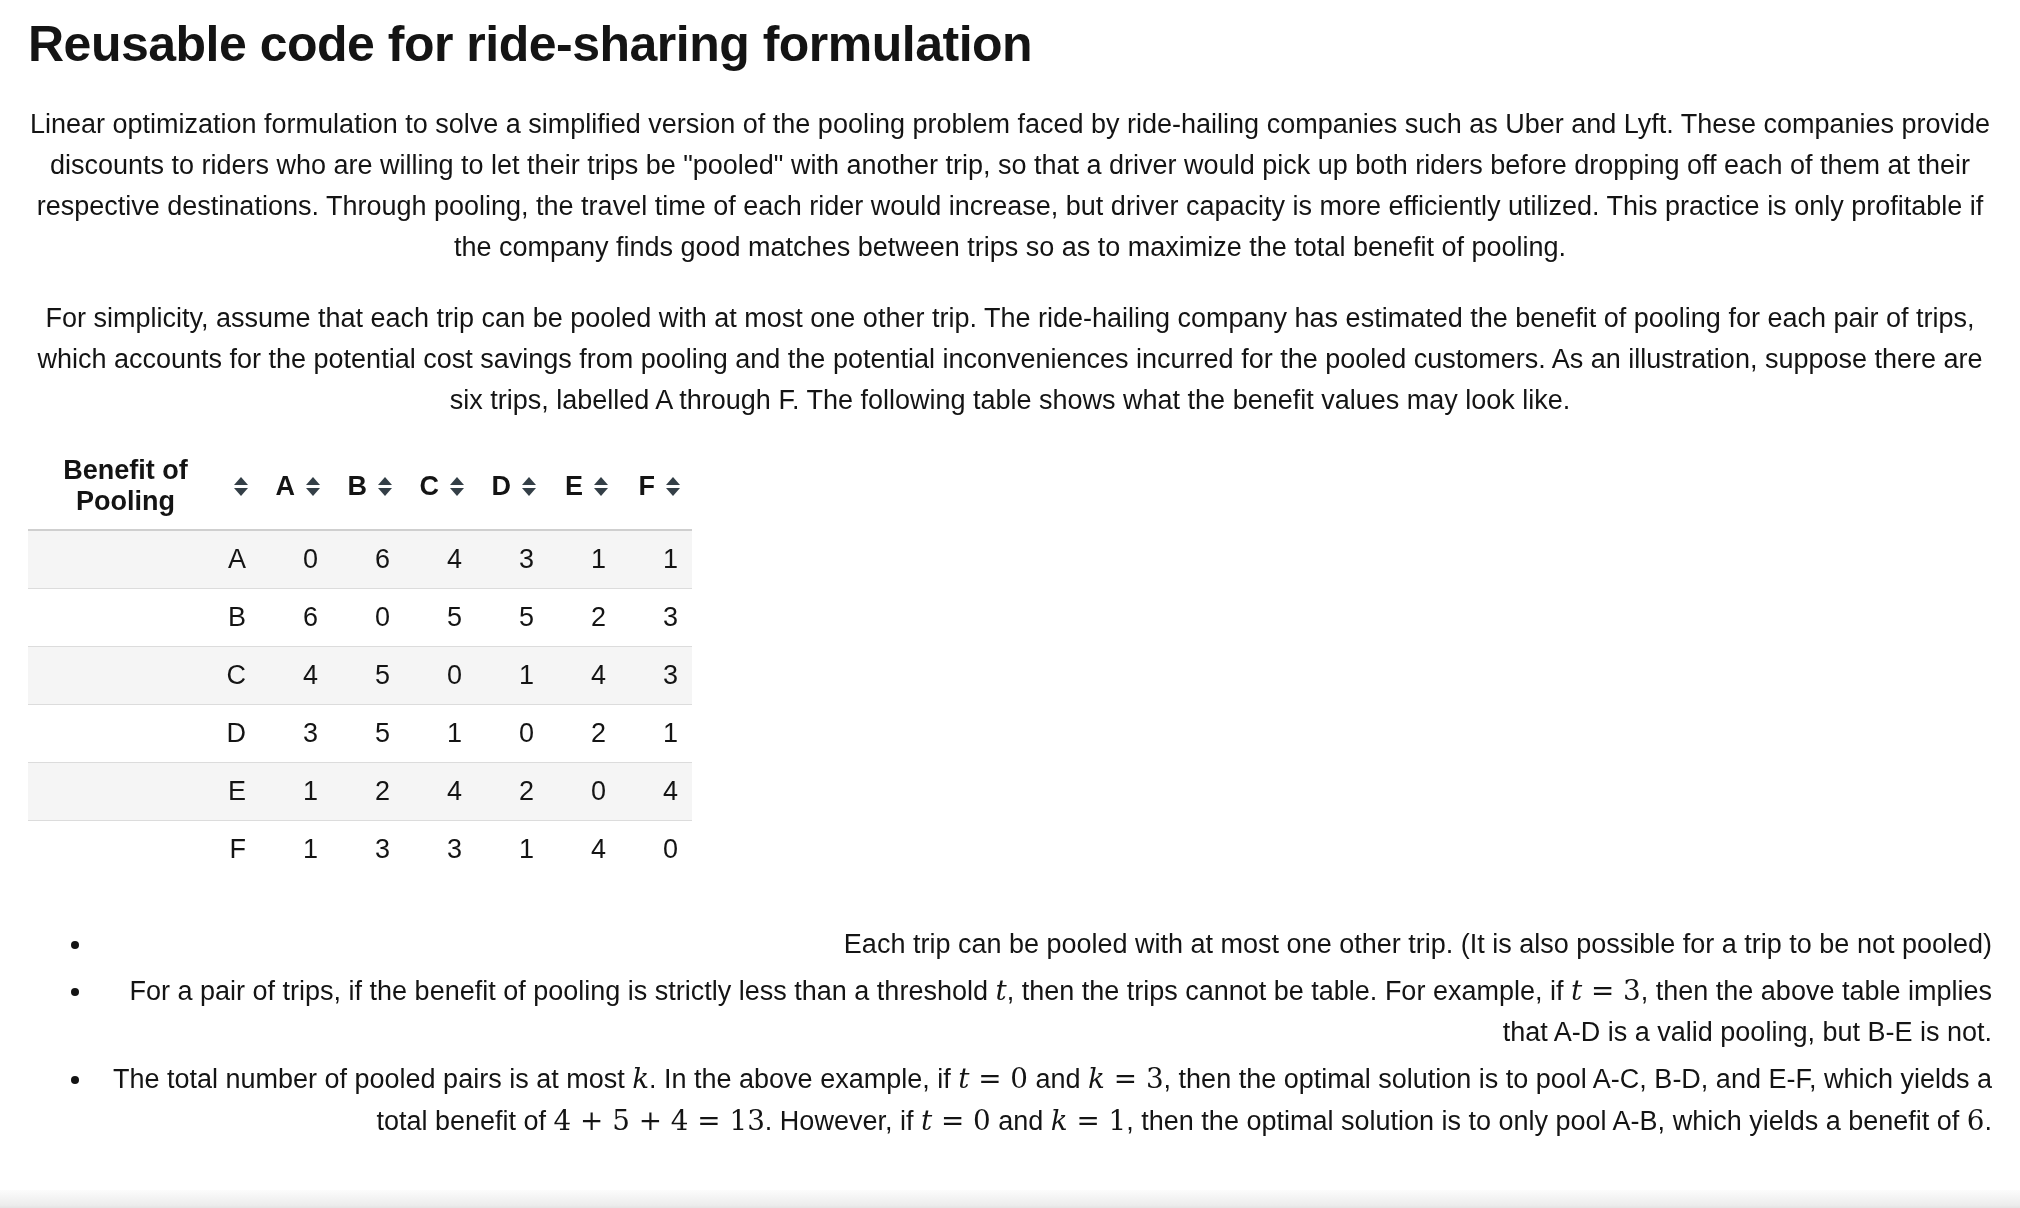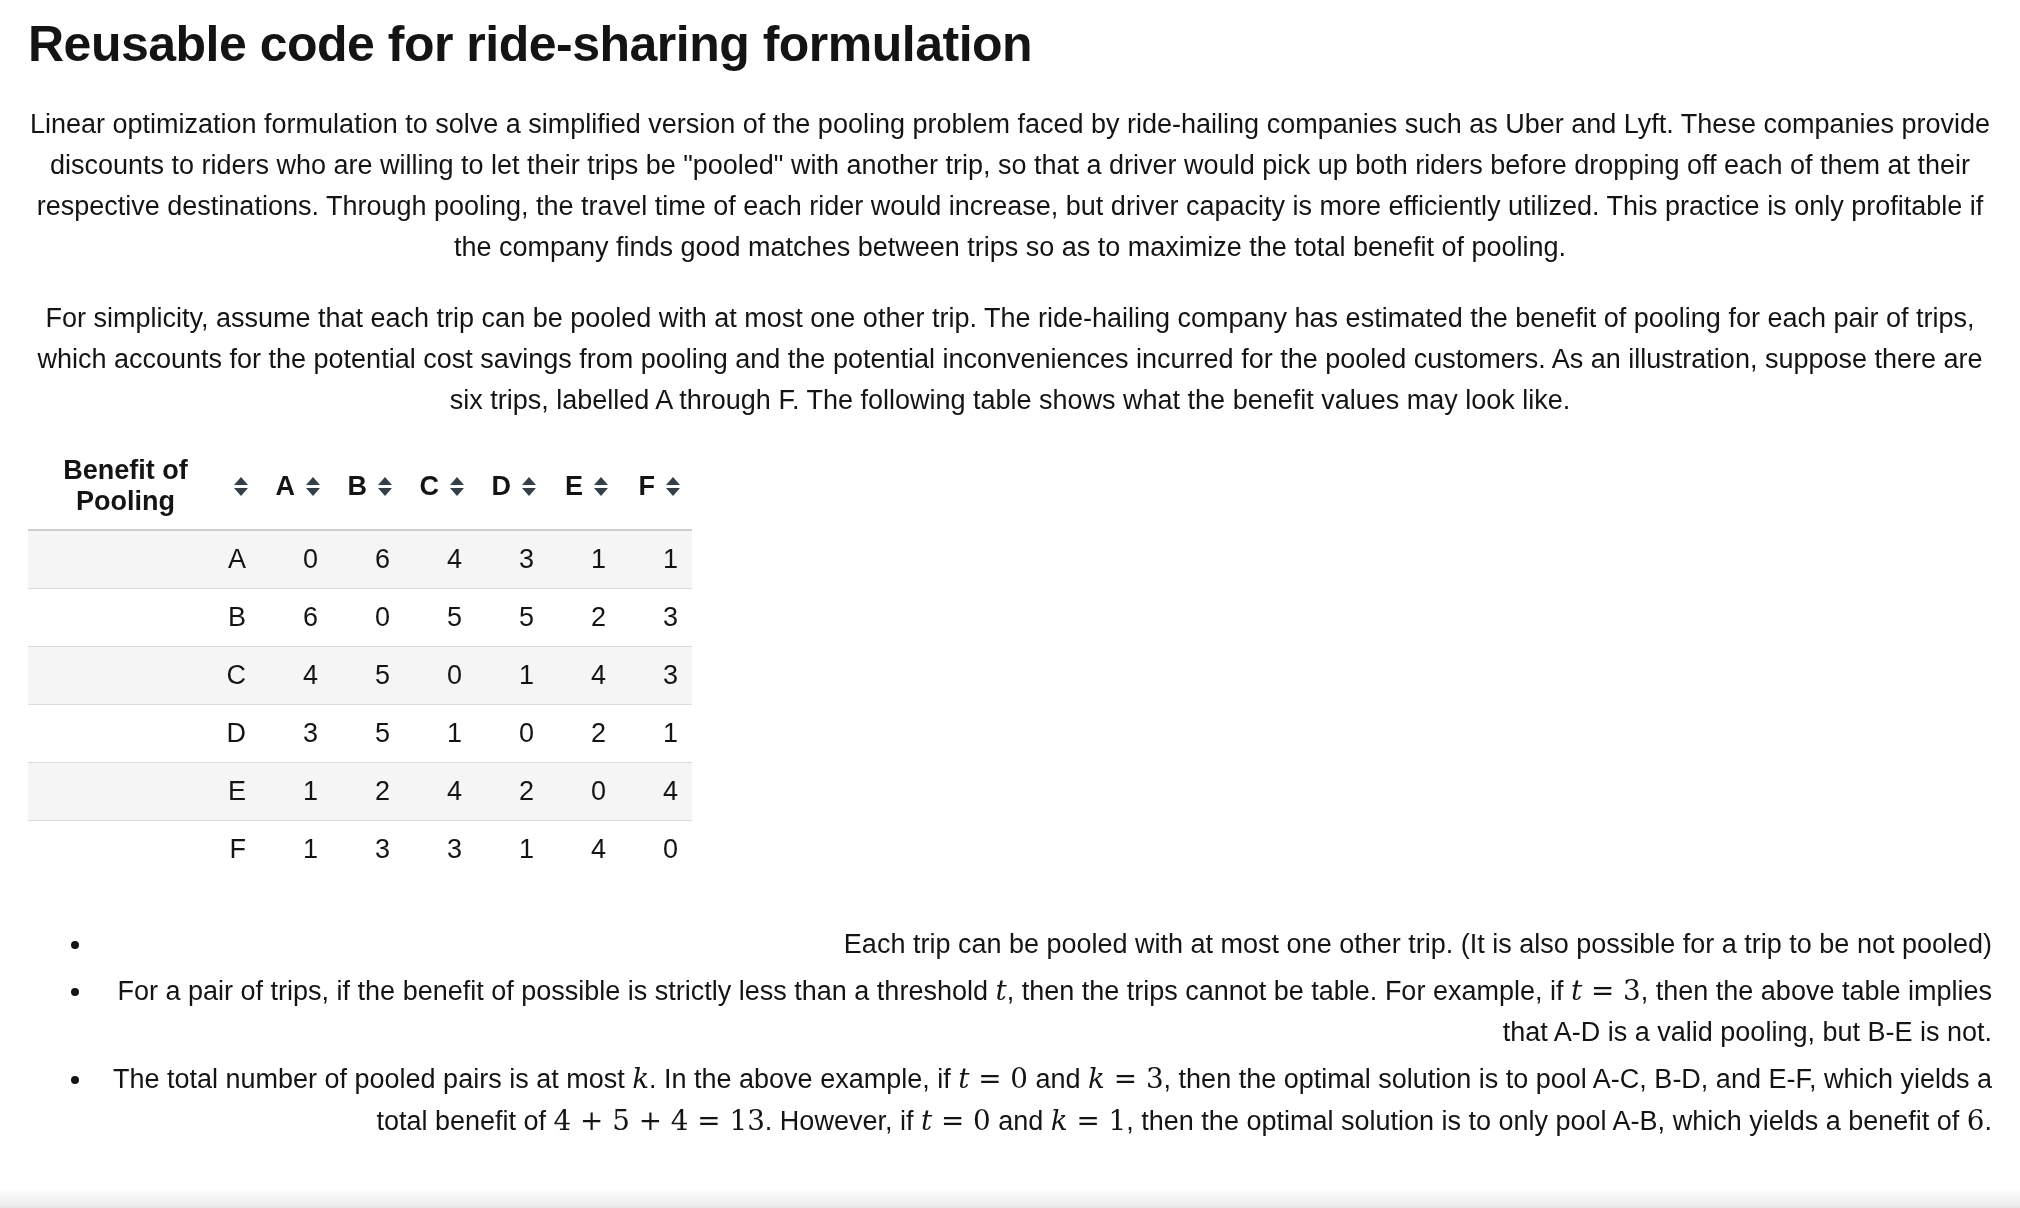--- a/index.html
+++ b/index.html
@@ -211,21 +211,21 @@
       </tr>
     </tbody>
   </table>
 
 
   <ul class="constraints-list">
     <li>
       <span>Each trip can be pooled with at most one other trip. (It is also possible for a trip to be not pooled)</span>
     </li>
     <li>
-      <span>For a pair of trips, if the benefit of possible is strictly less than a threshold </span><span class="mvar">t</span><span>, then the trips cannot be table. For example, if </span><span class="mvar">t</span><span class="mnum"> = 3</span><span>, then the above table implies that A-D is a valid pooling, but B-E is not.</span>
+      <span>For a pair of trips, if the benefit of pooling is strictly less than a threshold </span><span class="mvar">t</span><span>, then the trips cannot be table. For example, if </span><span class="mvar">t</span><span class="mnum"> = 3</span><span>, then the above table implies that A-D is a valid pooling, but B-E is not.</span>
     </li>
     <li>
       <span>The total number of pooled pairs is at most </span><span class="mvar">k</span><span>. In the above example, if </span><span class="mvar">t</span><span class="mnum"> = 0</span><span> and </span><span class="mvar">k</span><span class="mnum"> = 3</span><span>, then the optimal solution is to pool A-C, B-D, and E-F, which yields a total benefit of </span><span class="mnum">4 + 5 + 4 = 13</span><span>. However, if </span><span class="mvar">t</span><span class="mnum"> = 0</span><span> and </span><span class="mvar">k</span><span class="mnum"> = 1</span><span>, then the optimal solution is to only pool A-B, which yields a benefit of </span><span class="mnum">6</span><span>.</span>
     </li>
   </ul>
 
 </div>
 
 <div class="footer-band"></div>
 

